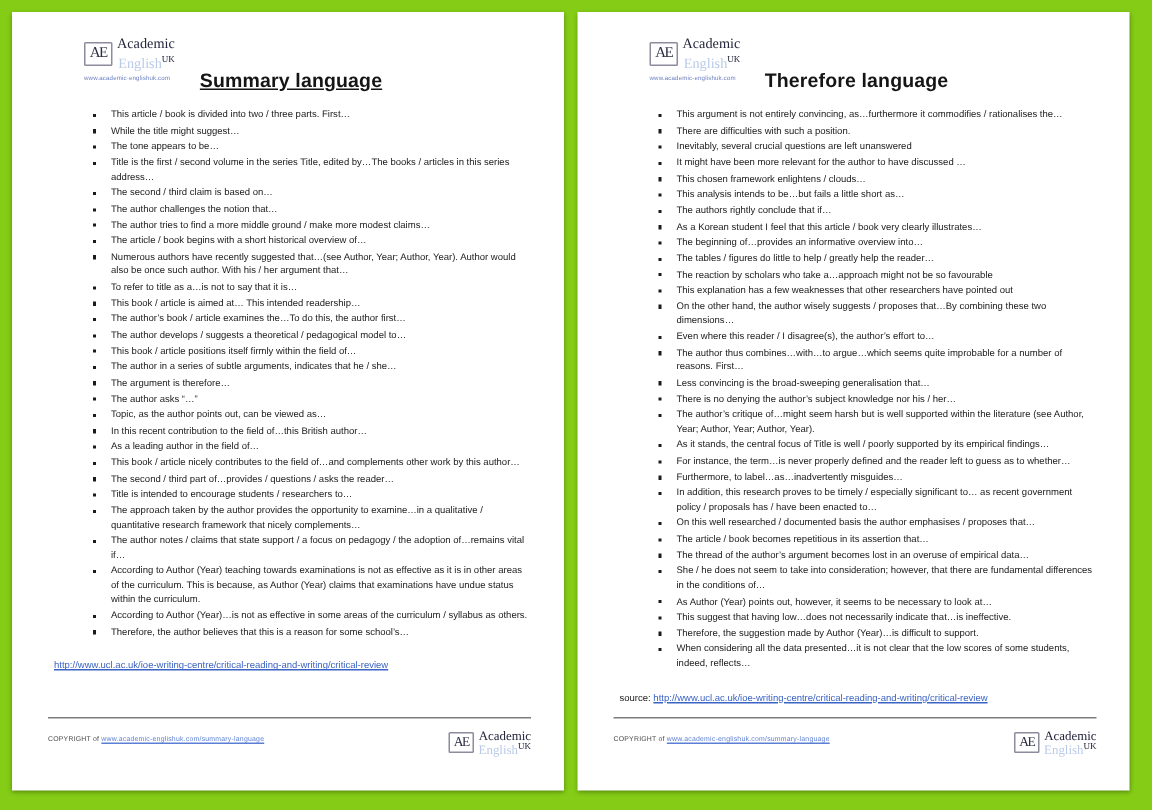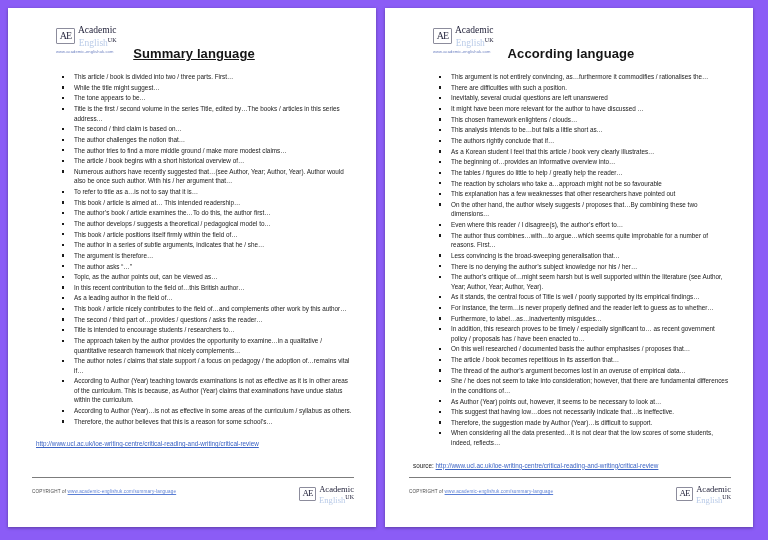--- a/index.html
+++ b/index.html
@@ -14,21 +14,21 @@
     overflow: hidden;
   }
   .viewer {
     position: relative;
     width: 768px;
     height: 540px;
     display: flex;
     gap: 9px;
     padding: 8px 8px 0 8px;
     box-sizing: border-box;
-    background: #8b5cf6;
+    background: #84cc16;
   }
   .page {
     position: relative;
     width: 368px;
     height: 519px;
     background: #ffffff;
     box-shadow: 0 1px 3px rgba(0,0,0,0.35);
     box-sizing: border-box;
     overflow: hidden;
   }
@@ -269,21 +269,21 @@
         <div class="logo-row">
           <div class="logo-mark">AE</div>
           <div class="logo-words">
             <span class="logo-academic">Academic</span>
             <span class="logo-english"><span>English</span><span class="logo-uk">UK</span></span>
           </div>
         </div>
         <div class="logo-url">www.academic-englishuk.com</div>
       </div>
 
-      <div class="doc-title">According language</div>
+      <div class="doc-title">Therefore language</div>
 
       <ul class="bullets">
         <li>This argument is not entirely convincing, as…furthermore it commodifies / rationalises the…</li>
         <li>There are difficulties with such a position.</li>
         <li>Inevitably, several crucial questions are left unanswered</li>
         <li>It might have been more relevant for the author to have discussed …</li>
         <li>This chosen framework enlightens / clouds…</li>
         <li>This analysis intends to be…but fails a little short as…</li>
         <li>The authors rightly conclude that if…</li>
         <li>As a Korean student I feel that this article / book very clearly illustrates…</li>

